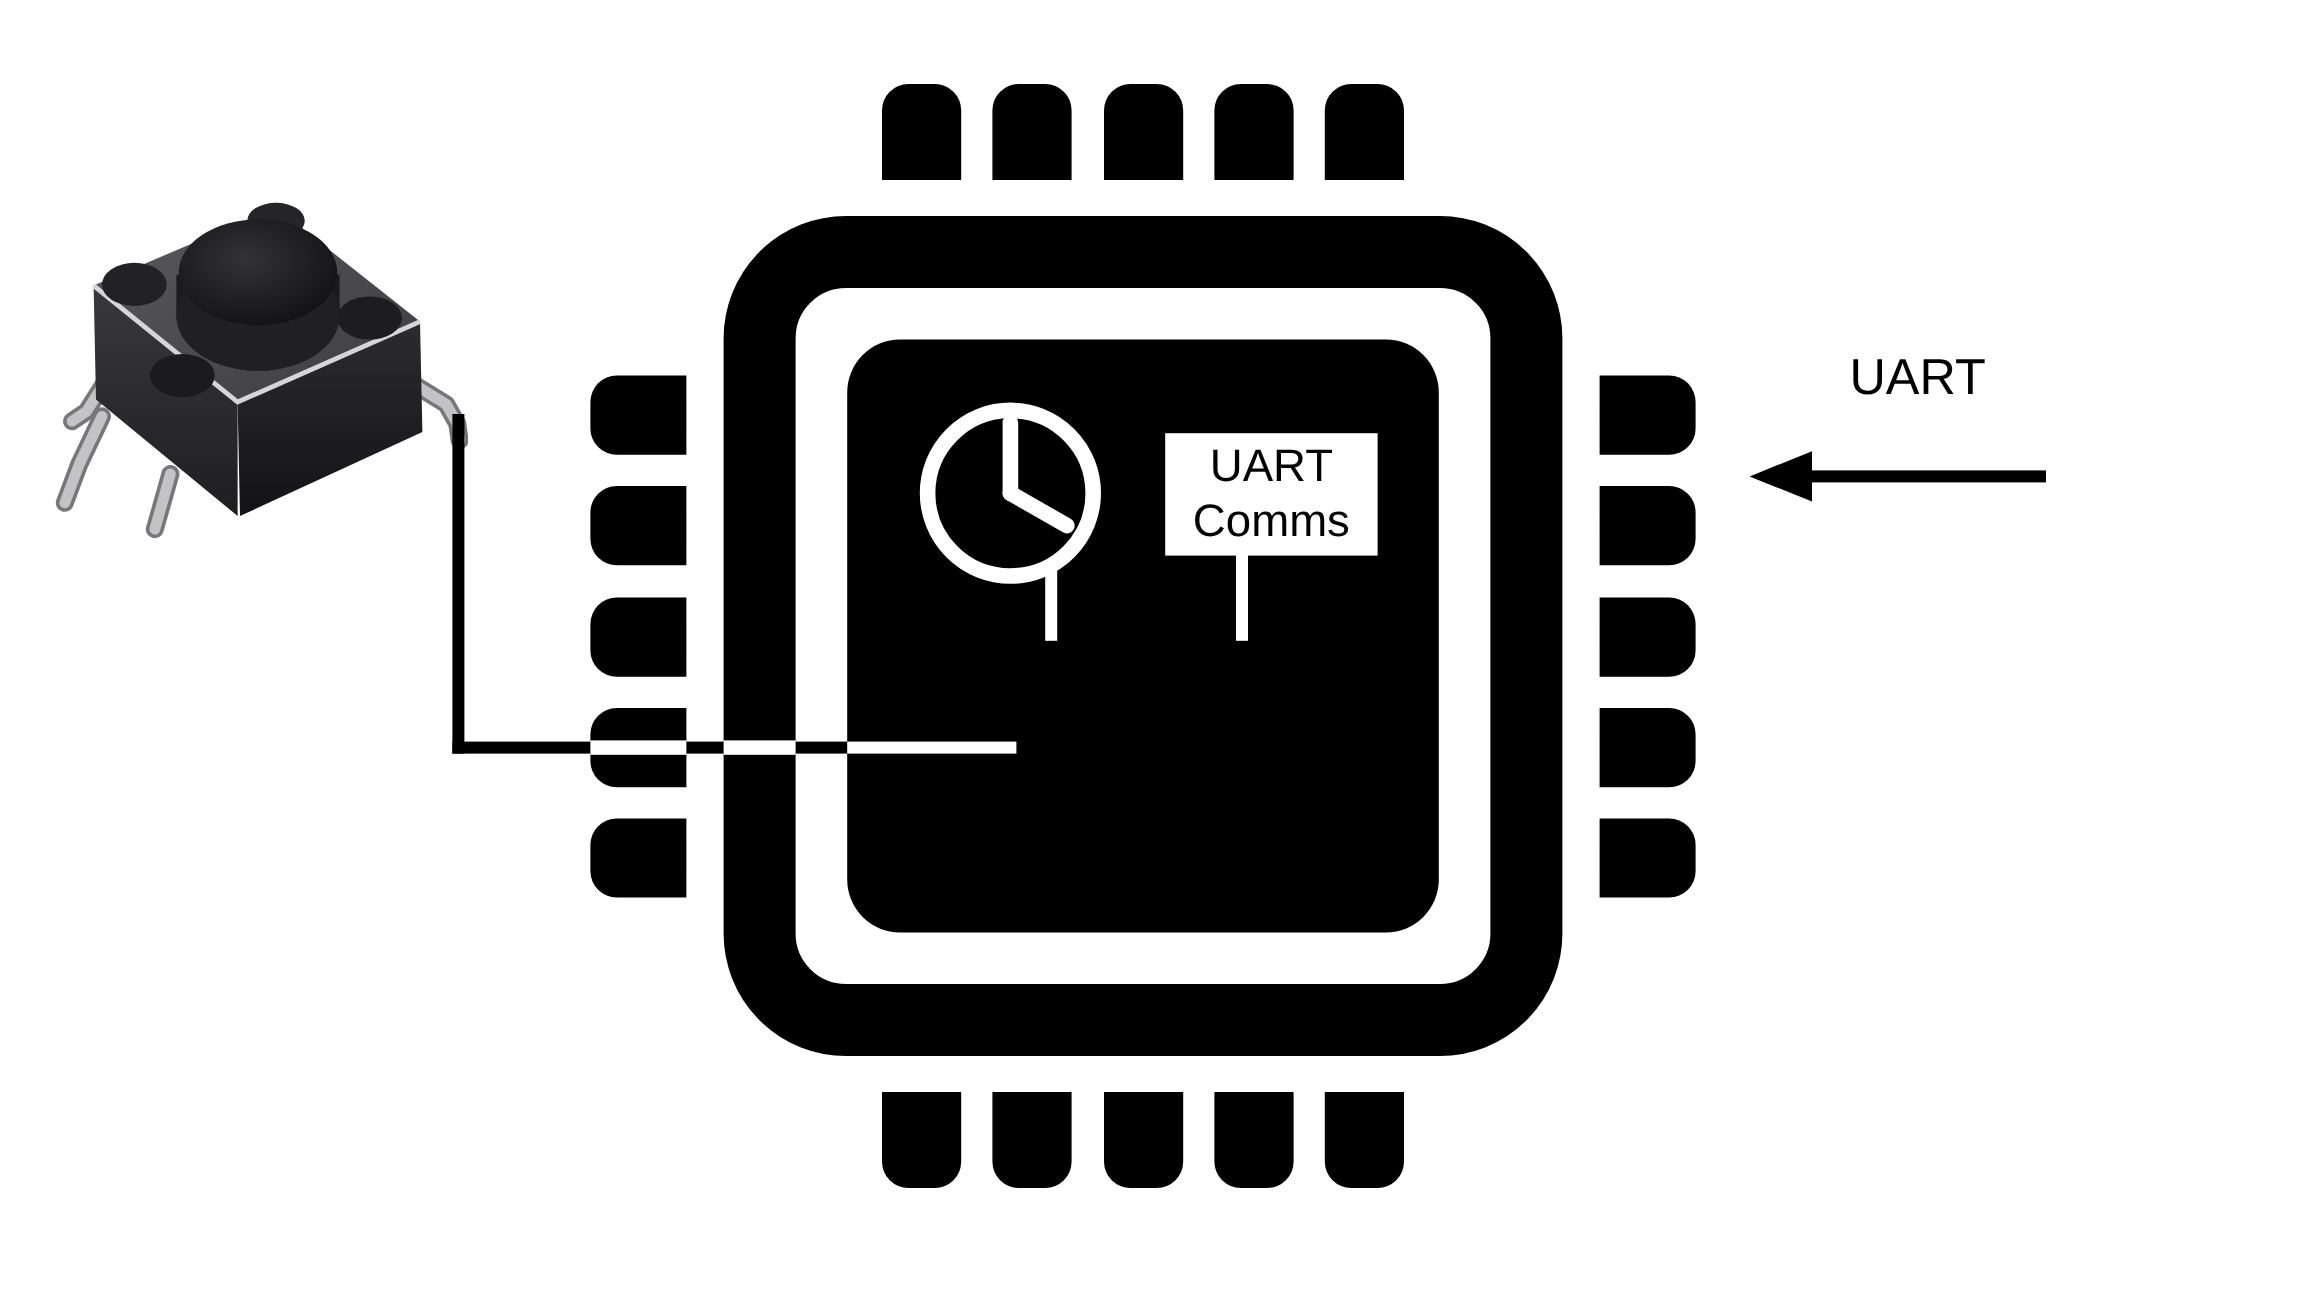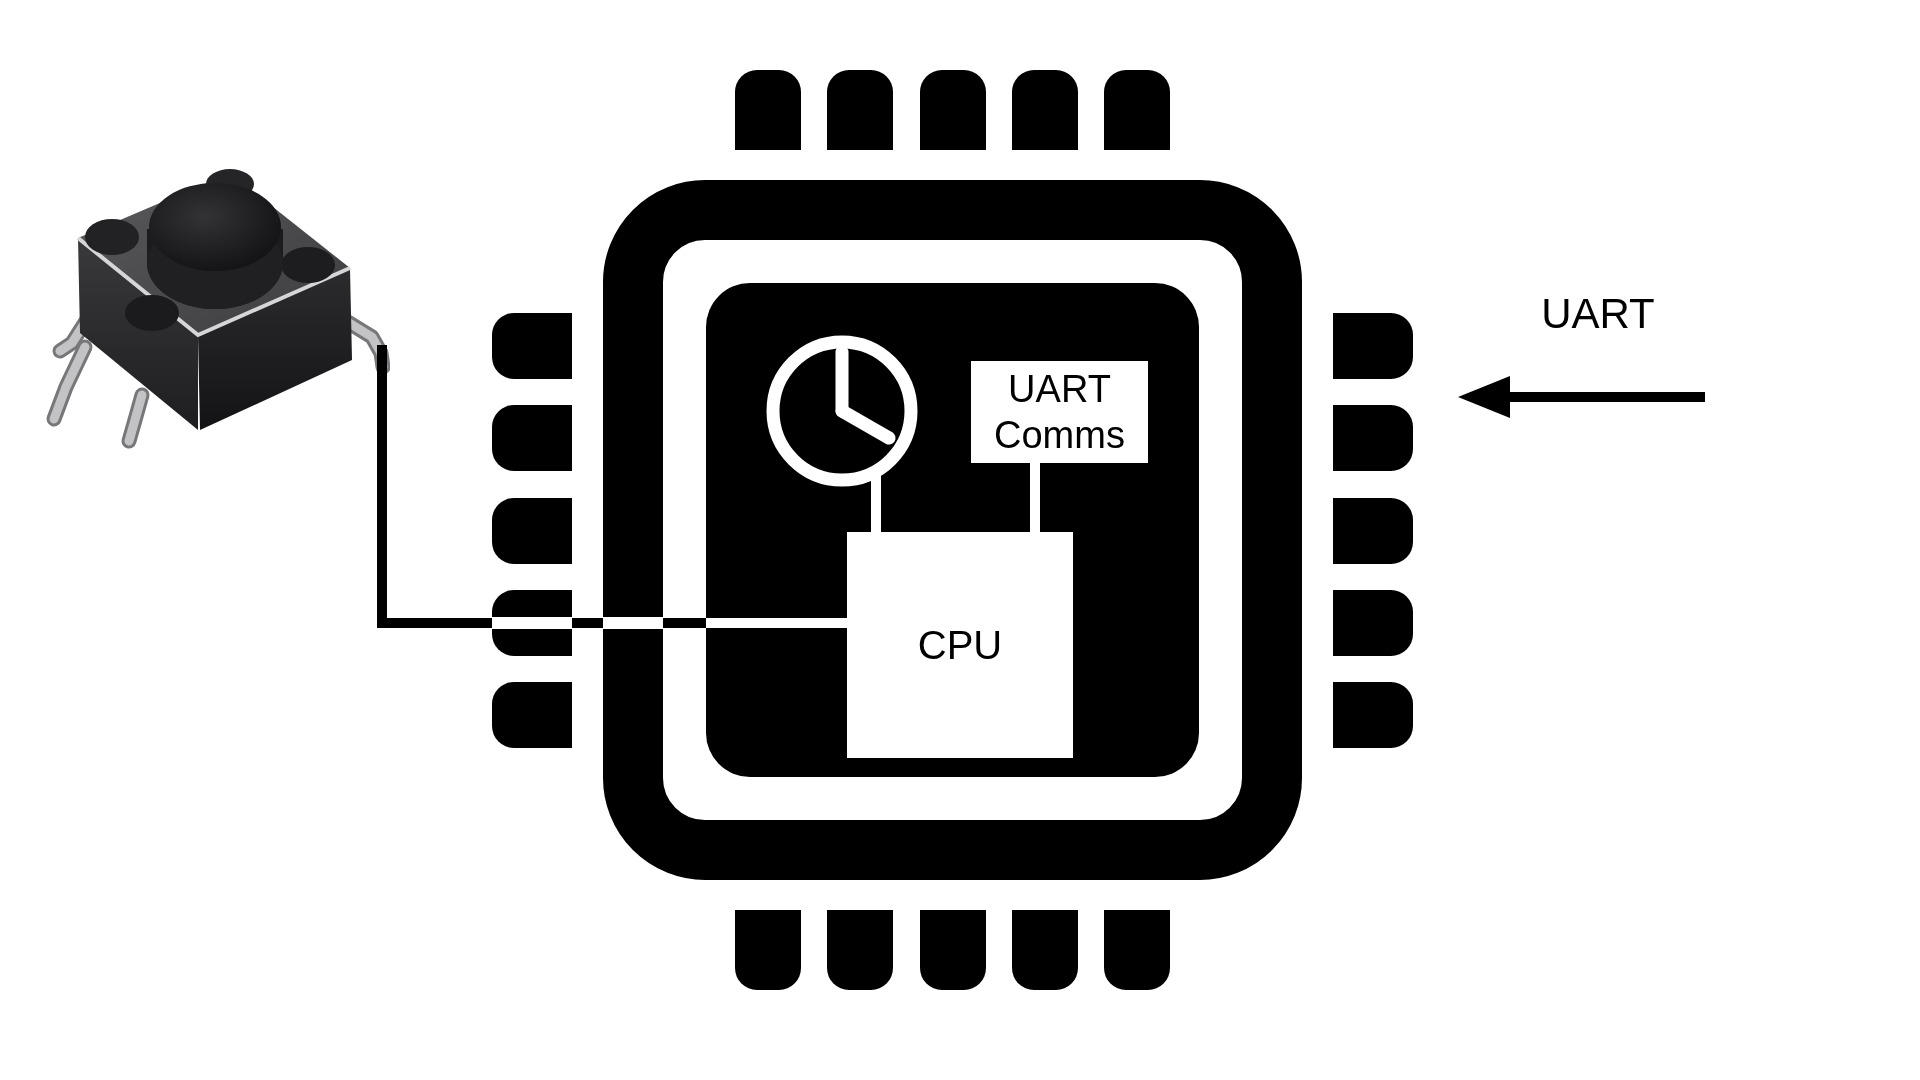--- a/index.html
+++ b/index.html
@@ -130,23 +130,20 @@
   </svg>
 
   <div class="conn" style="left:871px;top:472px;width:10px;height:62px;"></div>
   <div class="conn" style="left:1030px;top:461px;width:10px;height:73px;"></div>
 
   <div class="abs" id="uart-buffer-box">
     <span>UART</span>
     <span>Comms</span>
   </div>
 
-  <div class="abs" id="cpu-box">
-    <span>CPU</span>
-  </div>
 
   <div class="wire-black" style="left:377px;top:345px;width:10px;height:283px;"></div>
   <div class="wire-black" style="left:377px;top:618px;width:470px;height:10px;"></div>
 
   <div class="wire-knockout" style="left:492px;top:617px;width:80px;height:12px;"></div>
   <div class="wire-knockout" style="left:603px;top:617px;width:60px;height:12px;"></div>
   <div class="wire-knockout" style="left:706px;top:618px;width:141px;height:10px;"></div>
 
   <div class="abs" id="uart-comms-label">
     <div>UART</div>

